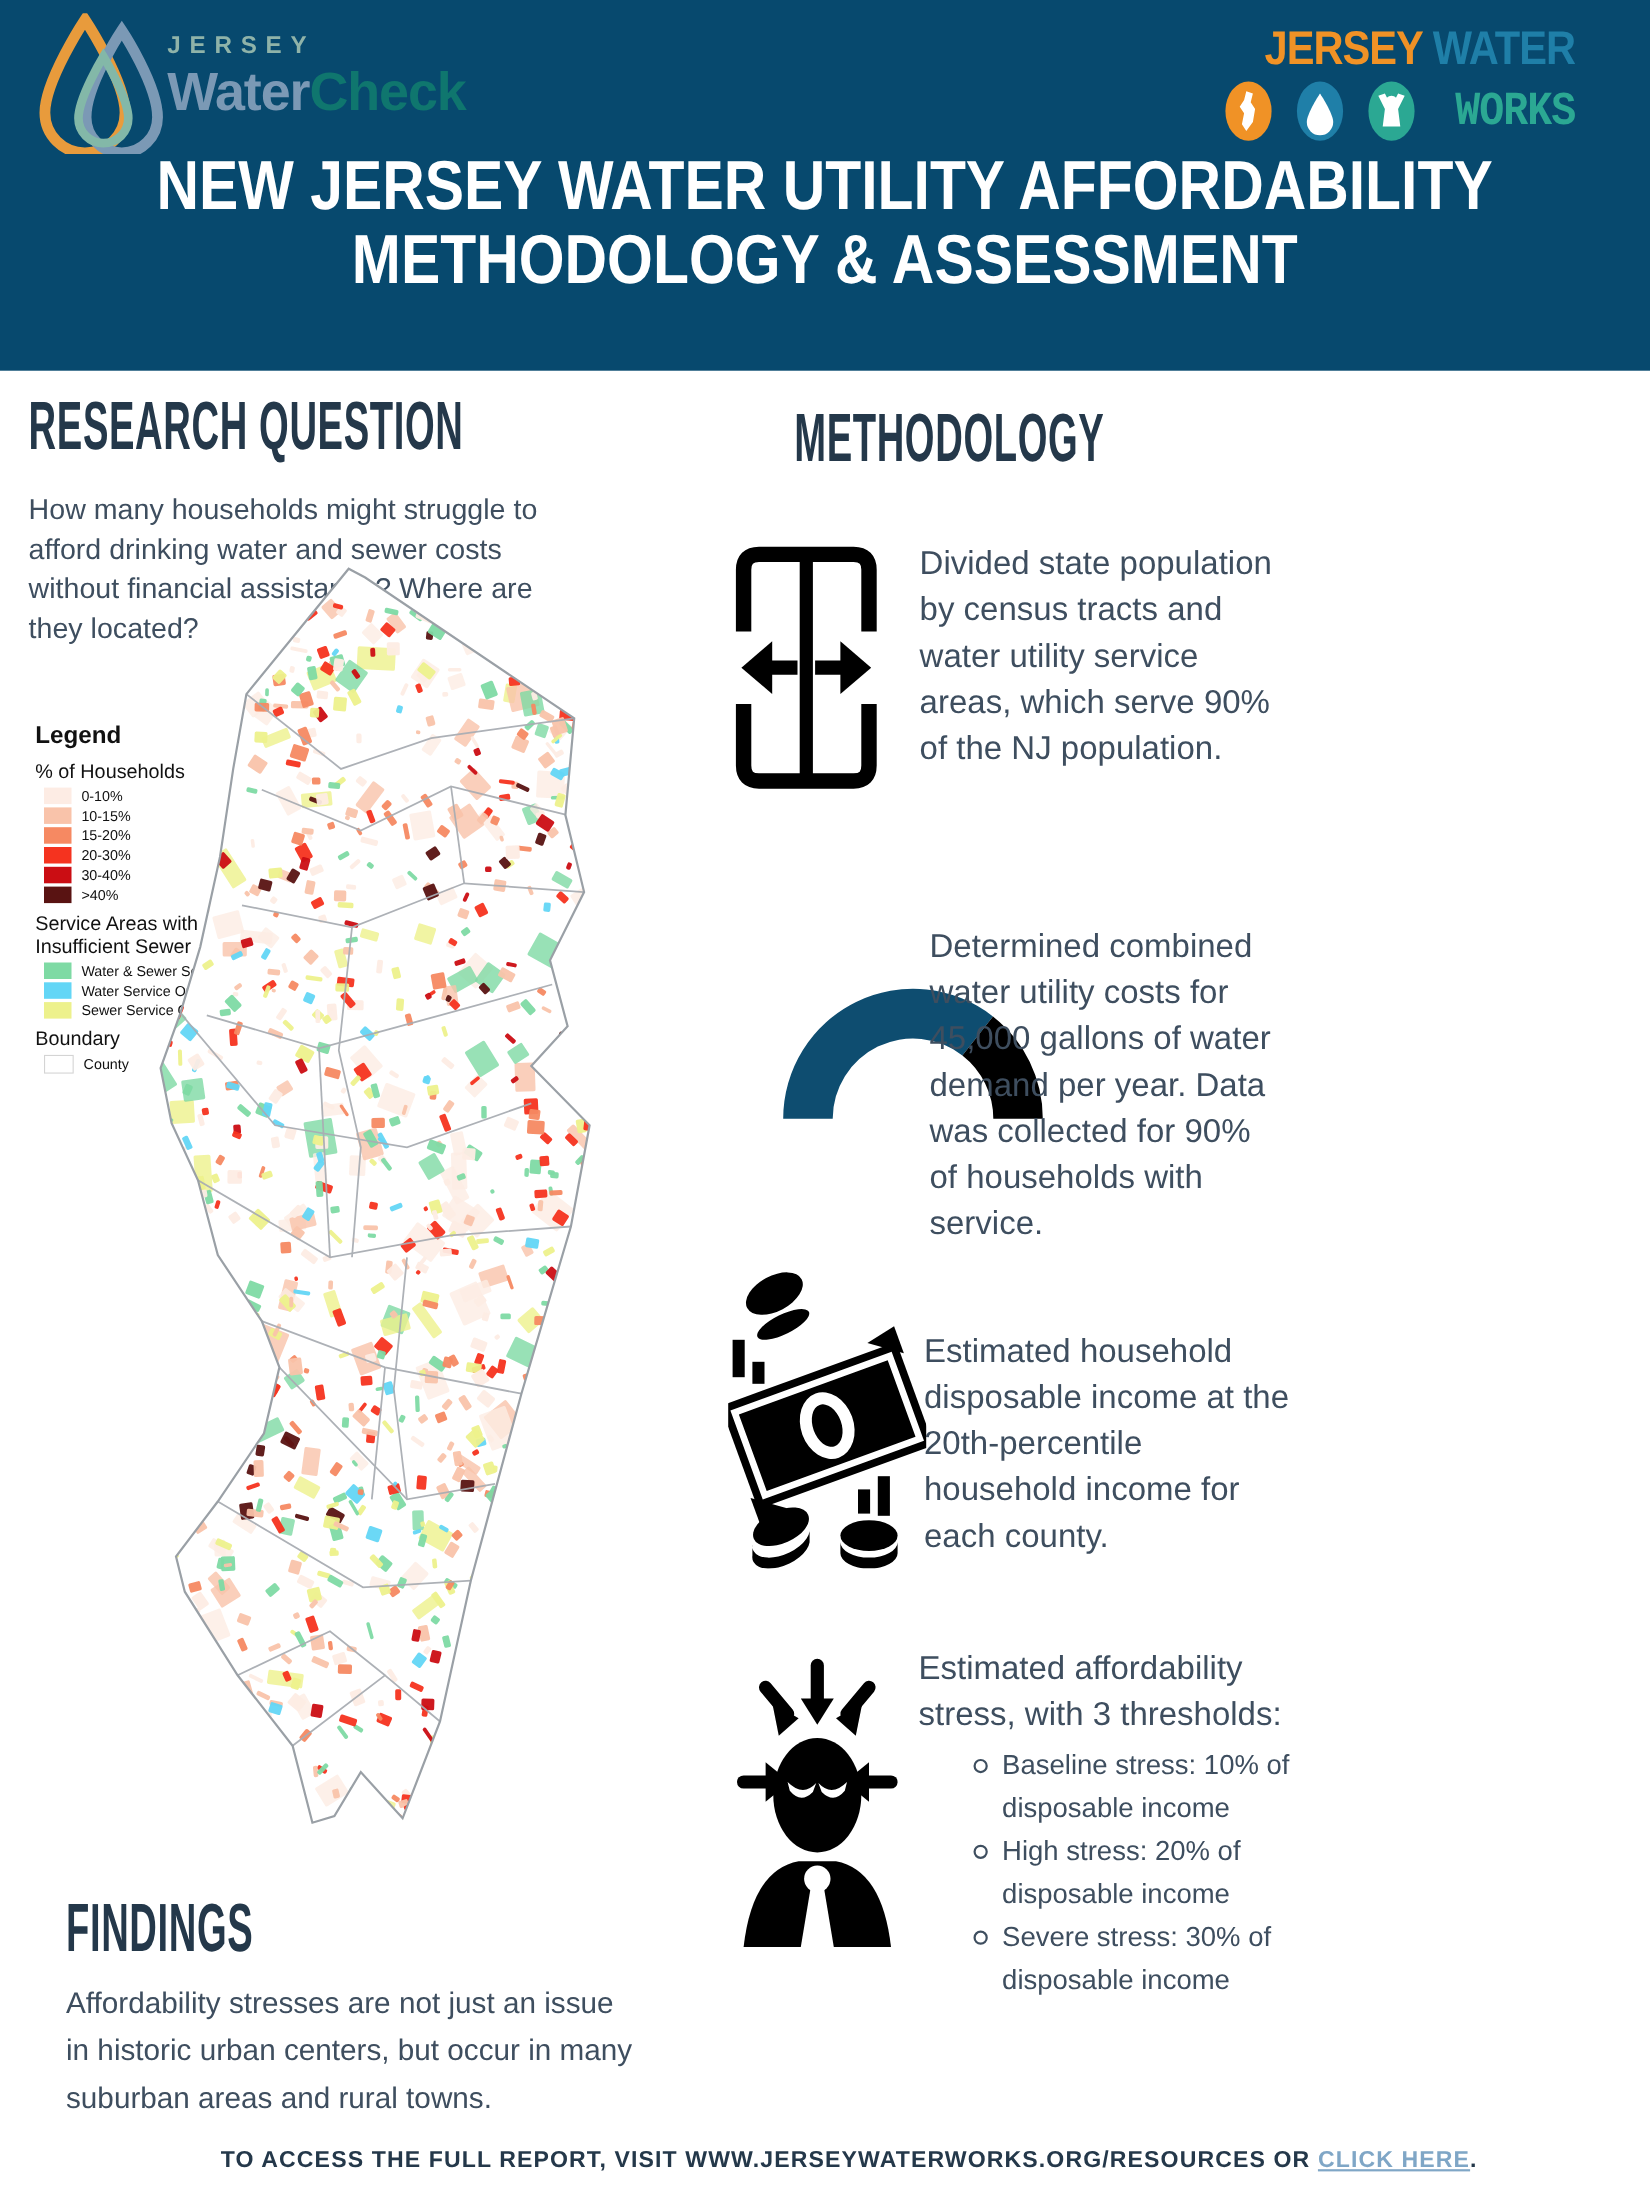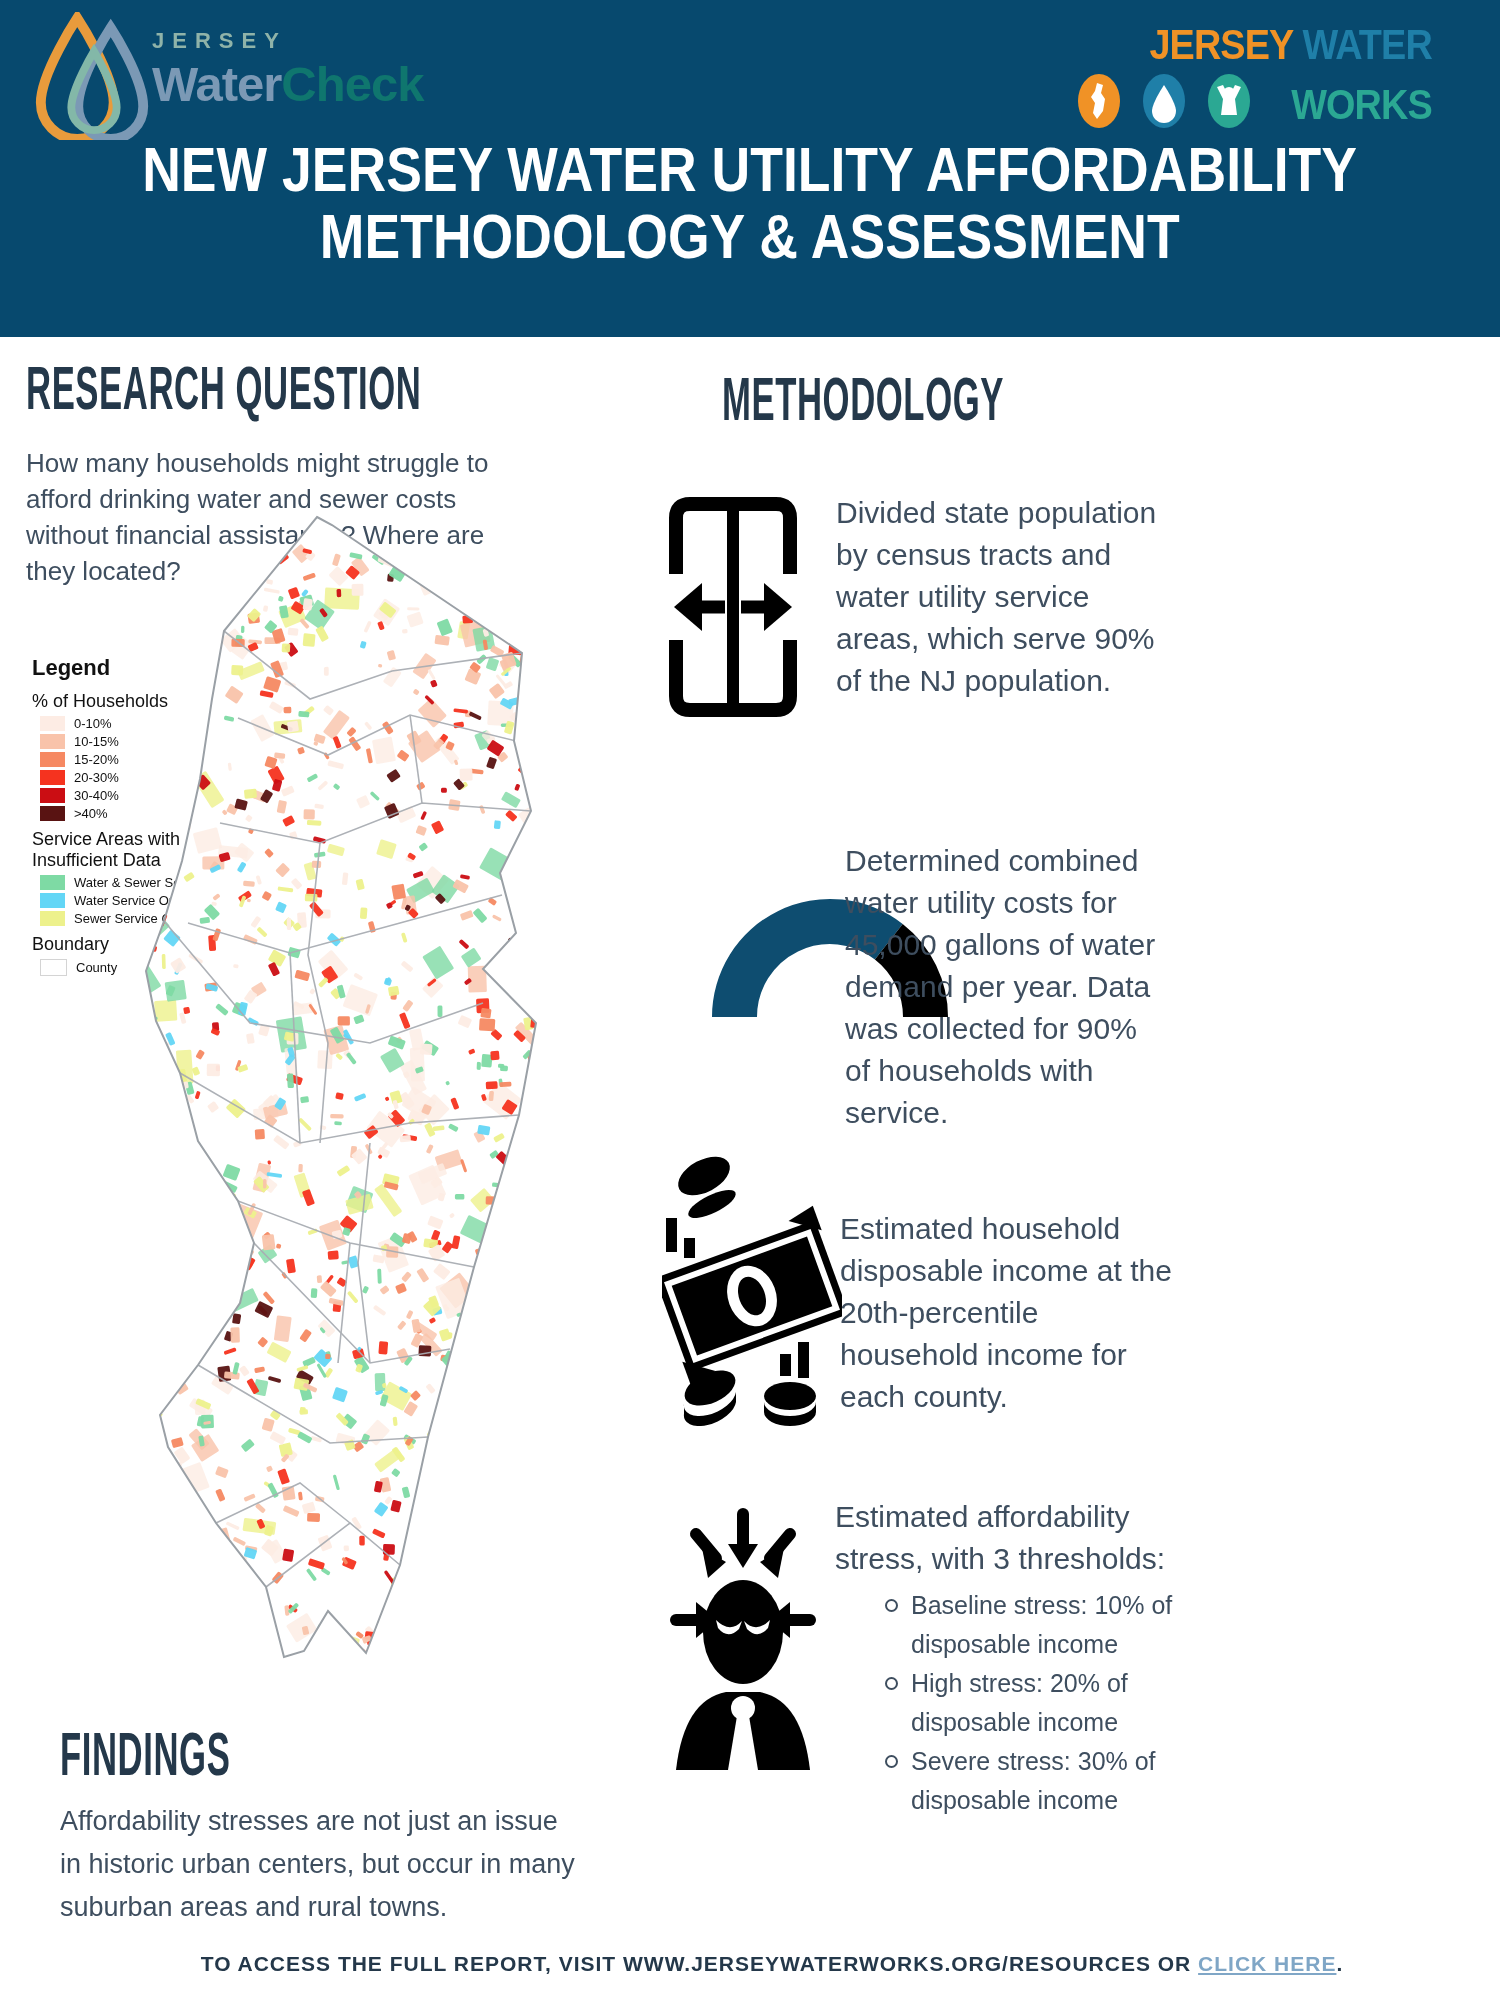--- a/index.html
+++ b/index.html
@@ -10,21 +10,21 @@
   
   .header{left:0;top:0;width:1500px;height:337px;background:#07496e;}
   .wc-logo{left:28px;top:12px;width:420px;height:115px;}
   .wc-text{left:152px;top:28px;}
   .wc-top{color:#8fb3a9;font-size:22px;font-weight:bold;letter-spacing:8px;}
   .wc-main{font-size:49px;font-weight:bold;letter-spacing:-1px;margin-top:2px;}
   .wc-main .w{color:#7b99b5;} .wc-main .c{color:#0f766e;}
   .jww{right:68px;top:20px;text-align:right;}
   .jww-row1{font-size:43px;font-weight:bold;letter-spacing:-1px;transform:scaleX(.88);transform-origin:right center;white-space:nowrap;}
   .jww-row1 .j{color:#f09226;} .jww-row1 .w{color:#1f7fa8;}
-  .jww-row2{display:flex;justify-content:flex-end;align-items:flex-end;gap:21px;margin-top:4px;}
+  .jww-row2{display:flex;justify-content:flex-end;align-items:center;gap:21px;margin-top:4px;font-family:Liberation Mono, monospace;}
   .jww-works{font-size:43px;font-weight:bold;color:#2ba893;letter-spacing:-1px;transform:scaleX(.88);transform-origin:right center;}
   .main-title{left:0;right:0;text-align:center;color:#ffffff;font-weight:bold;white-space:nowrap;}
   .main-title span{display:inline-block;transform:scaleX(.85);font-size:63px;letter-spacing:0px;}
   .title1{top:133px;} .title2{top:200px;}
 
   
   .sec-head{color:#24384a;font-weight:bold;font-size:62px;white-space:nowrap;
             transform:scaleX(.56);transform-origin:left center;letter-spacing:1px;}
   .body-text{color:#3e4e5f;font-size:26px;line-height:36px;}
   .m-text{color:#3e4e5f;font-size:30px;line-height:42px;}
@@ -118,21 +118,21 @@
       <span class="lg-label">20-30%</span>
     </div>
   <div class="lg-row">
       <span class="lg-swatch" style="background: rgb(203, 13, 19);"></span>
       <span class="lg-label">30-40%</span>
     </div>
   <div class="lg-row">
       <span class="lg-swatch" style="background: rgb(89, 19, 18);"></span>
       <span class="lg-label">&gt;40%</span>
     </div>
-  <div class="lg-group" style="width:190px;">Service Areas with Insufficient Data</div>
+  <div class="lg-group" style="width:190px;">Service Areas with Insufficient Sewer</div>
   <div class="lg-row">
       <span class="lg-swatch" style="background: rgb(126, 218, 164);"></span>
       <span class="lg-label">Water &amp; Sewer Service</span>
     </div>
   <div class="lg-row">
       <span class="lg-swatch" style="background: rgb(99, 214, 246);"></span>
       <span class="lg-label">Water Service Only</span>
     </div>
   <div class="lg-row">
       <span class="lg-swatch" style="background: rgb(237, 241, 140);"></span>

